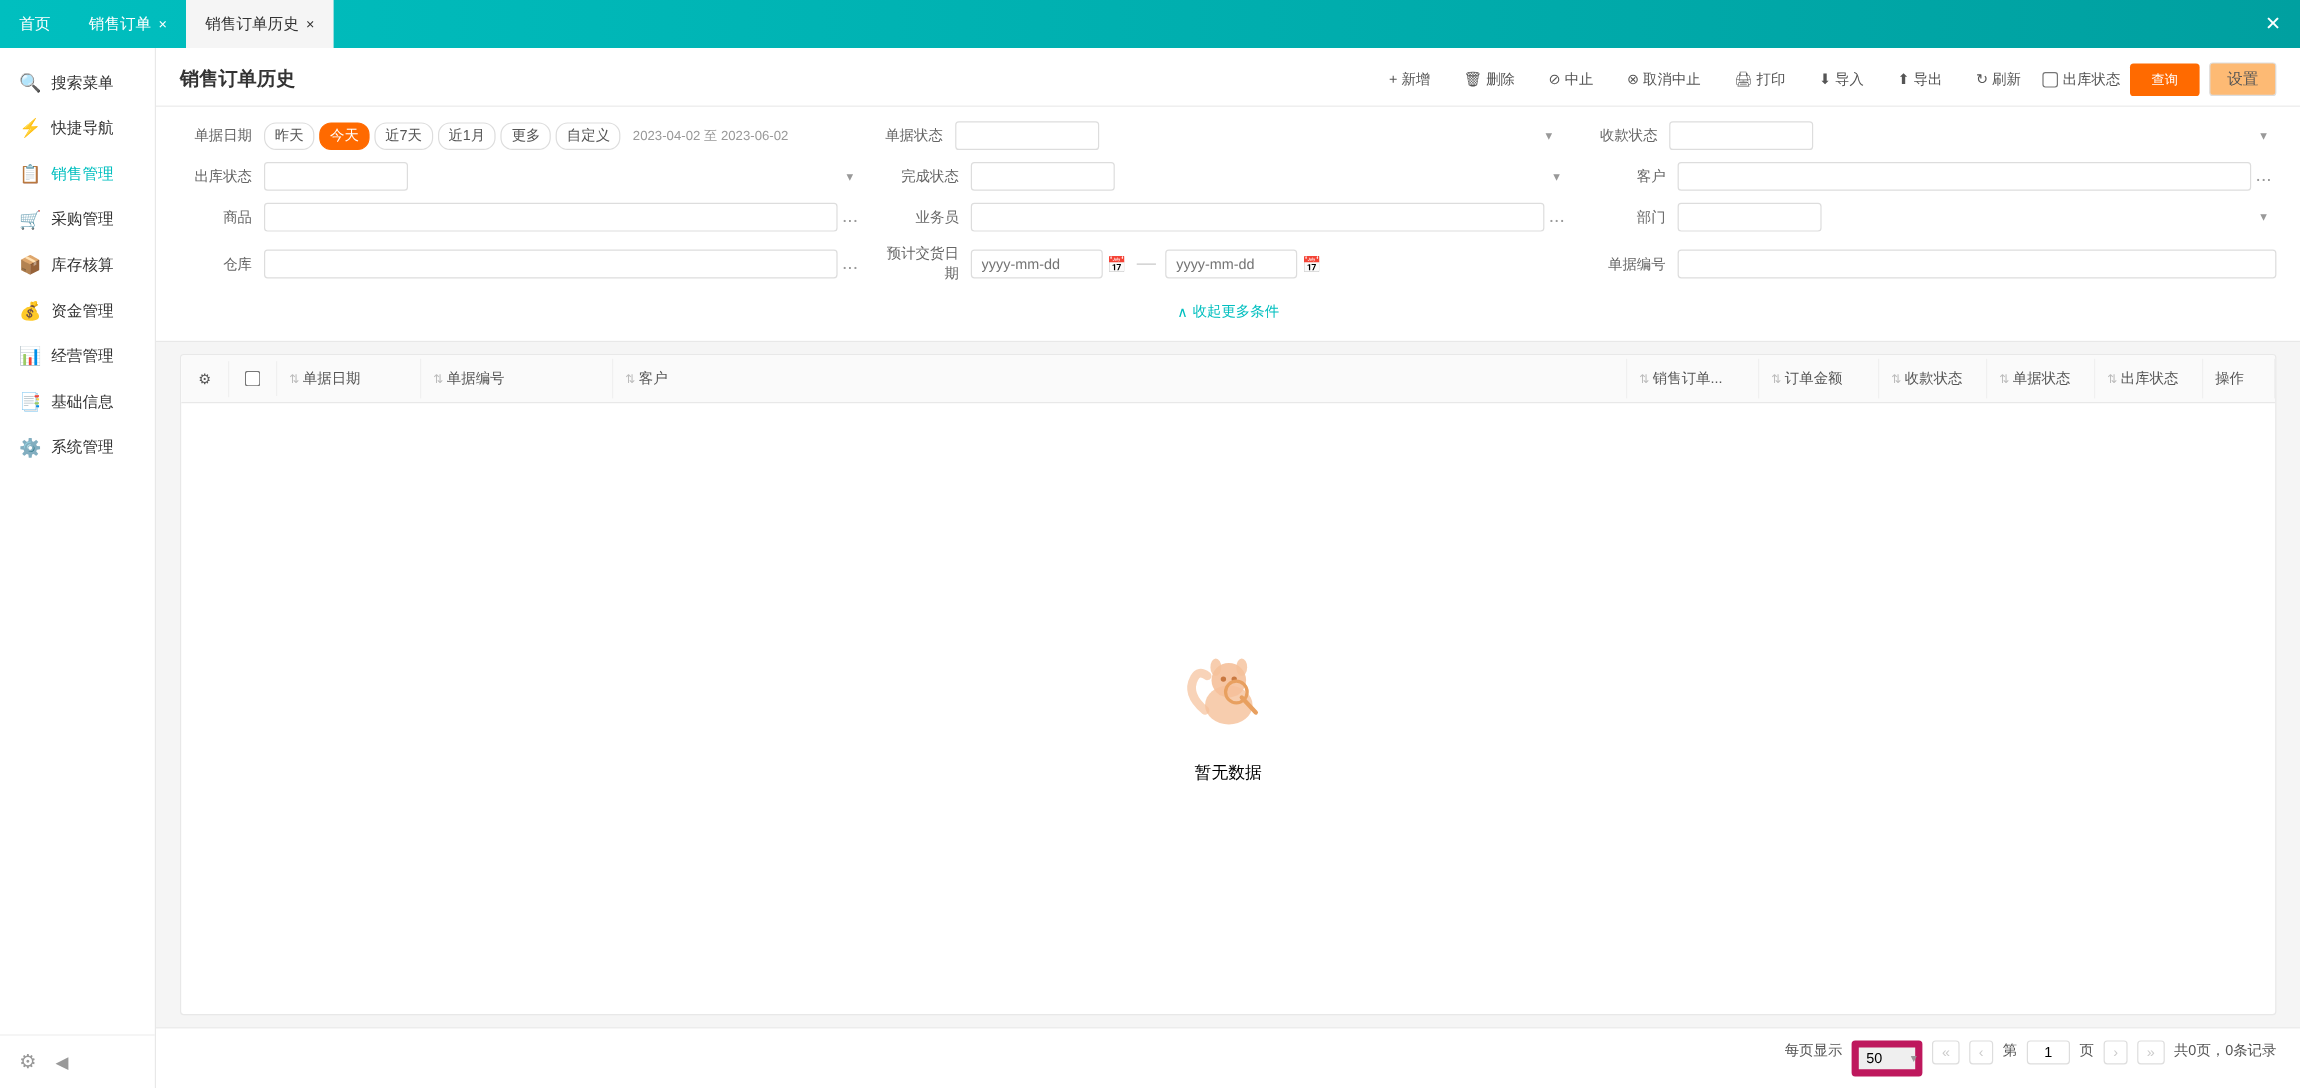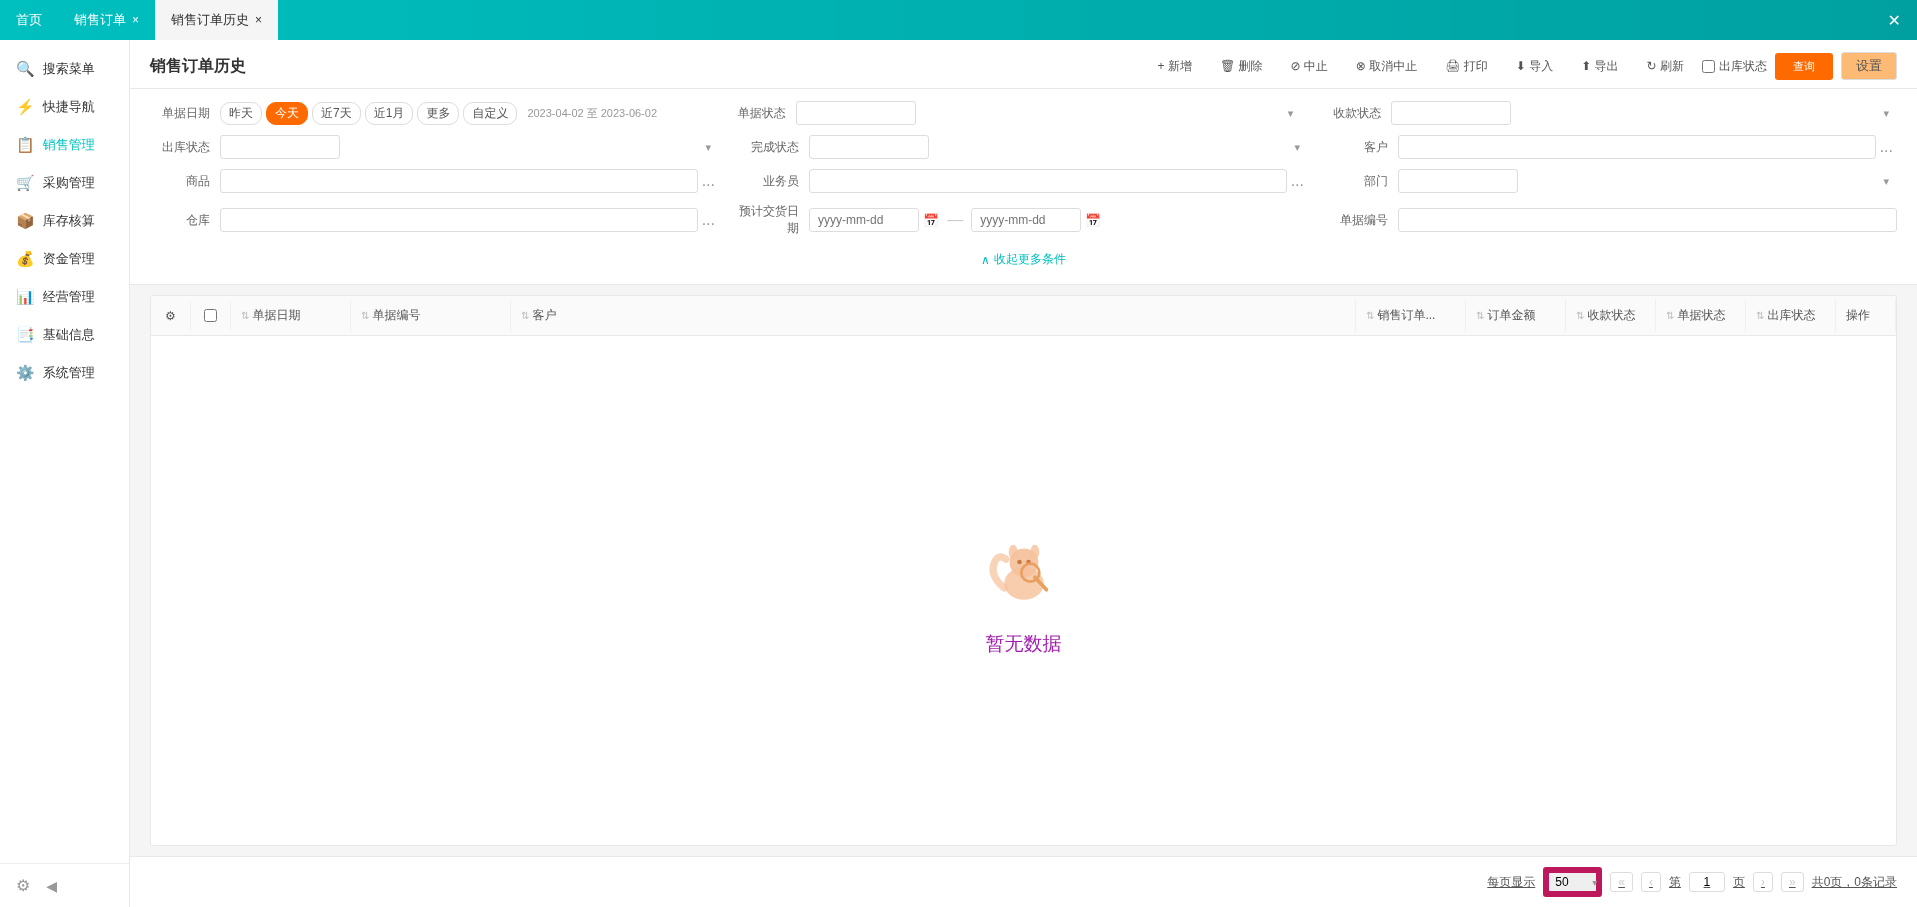--- a/index.html
+++ b/index.html
@@ -312,37 +312,36 @@
       align-items: center;
       justify-content: center;
       padding: 60px 0;
     }
     .empty-icon {
       width: 90px;
       height: 90px;
       margin-bottom: 16px;
     }
     .empty-text {
-      font-size: 19px;
-      color: #a21caf;
+      font-size: 14px;
+      color: #000000;
     }
 
     
     .pagination-bar {
       display: flex;
-      align-items: center;
+      align-items: flex-start;
       justify-content: flex-end;
       padding: 10px 20px;
       background: white;
       border-top: 1px solid #e8e8e8;
       font-size: 12px;
       color: #555;
       gap: 8px;
       flex-shrink: 0;
-      text-decoration: underline;
     }
     .page-size-select {
       border: 6px solid #be185d;
       border-radius: 3px;
       padding: 2px 20px 2px 6px;
       font-size: 12px;
       cursor: pointer;
       appearance: none;
     }
     .page-size-wrap {

